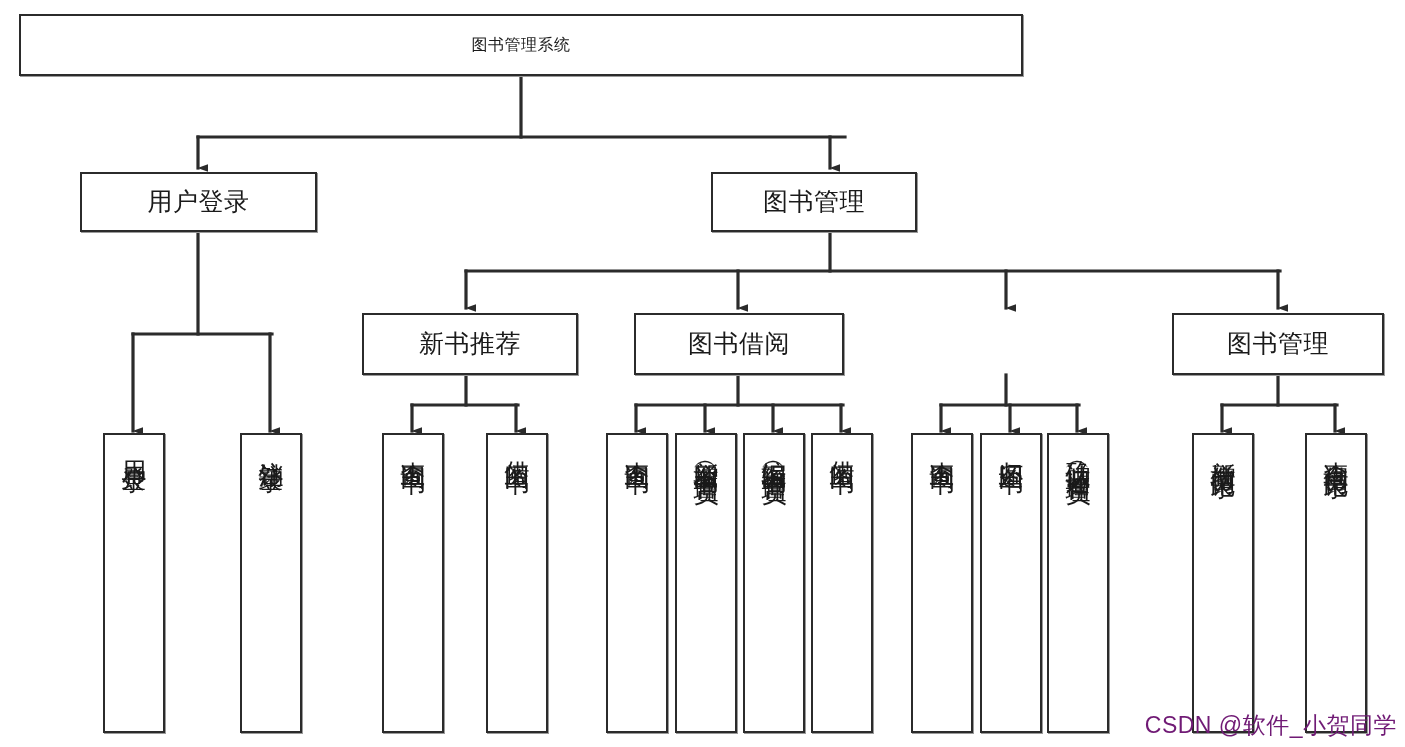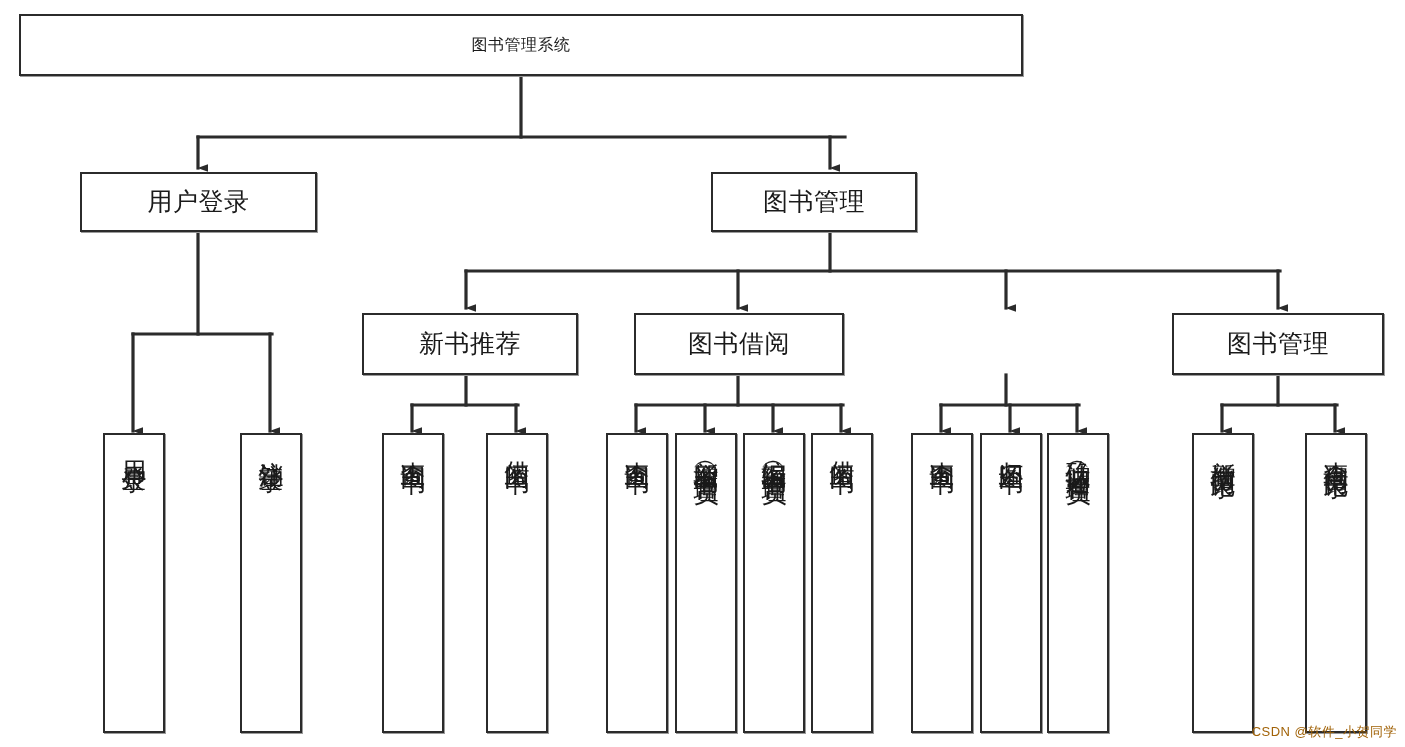--- a/index.html
+++ b/index.html
@@ -59,22 +59,22 @@
     writing-mode: vertical-rl;
     text-orientation: upright;
     font-size: 25px;
     letter-spacing: 3px;
     line-height: 1;
   }
   #watermark {
     position: absolute;
     right: 8px;
     bottom: 6px;
-    font-size: 13px;
-    color: #a16207;
+    font-size: 23px;
+    color: #701a75;
     letter-spacing: 0.5px;
     user-select: none;
     white-space: nowrap;
   }
 </style>
 </head>
 <body>
 
 <div id="diagram-root">
 

